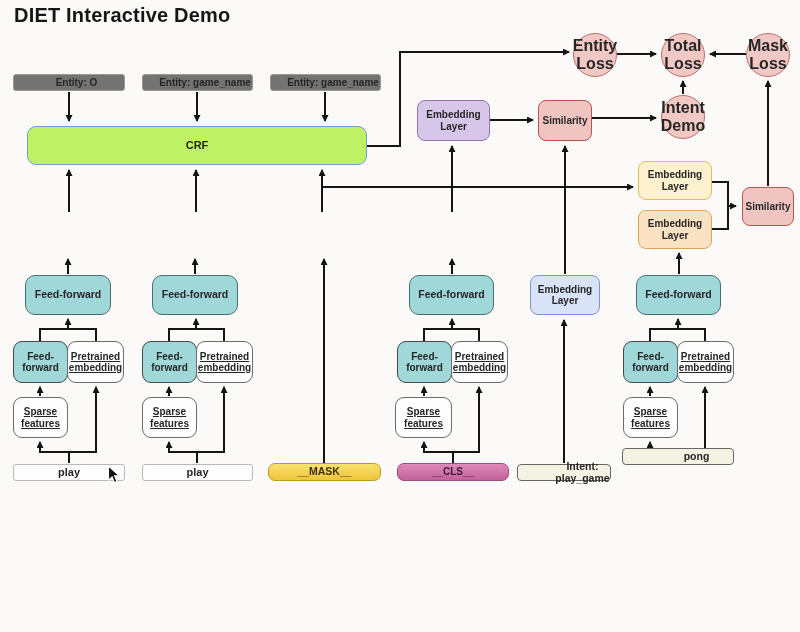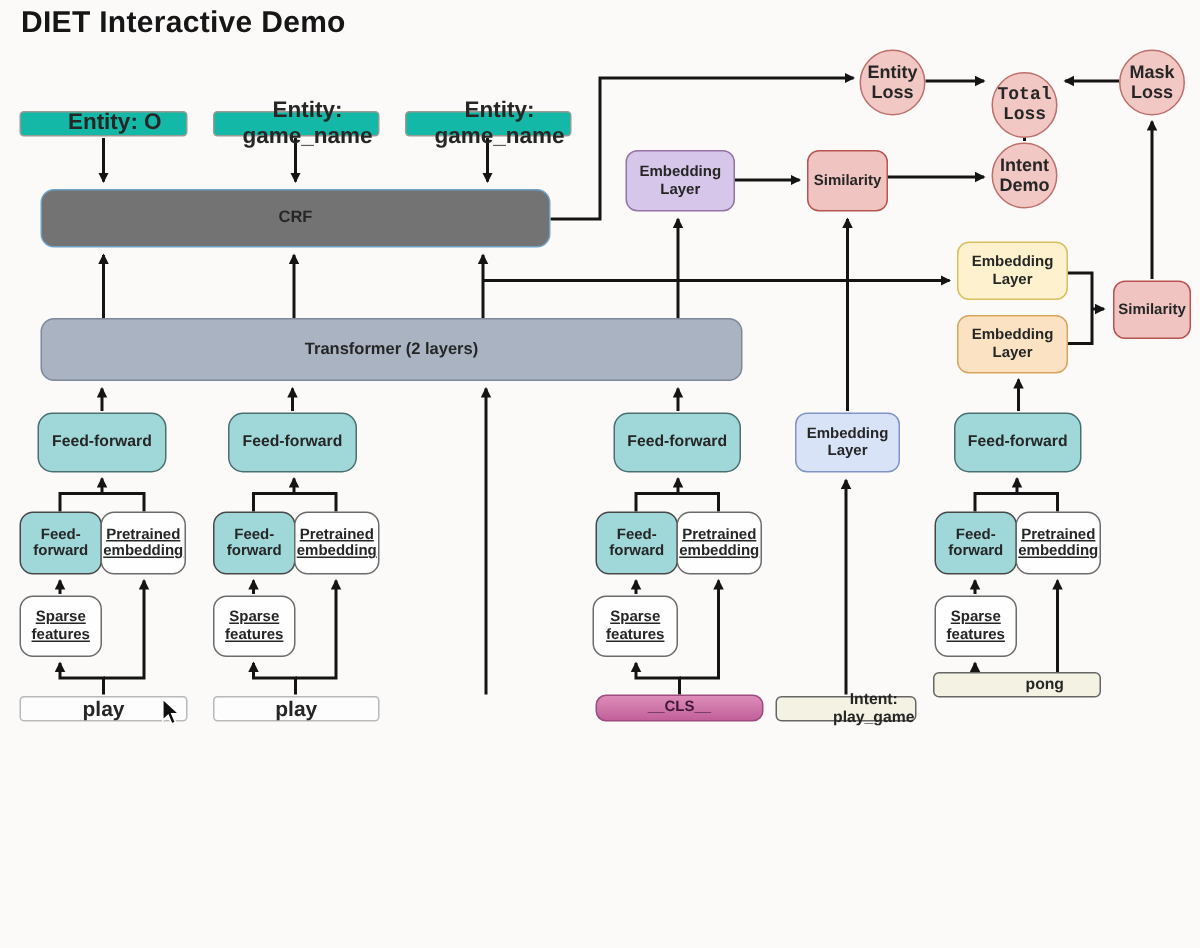--- a/index.html
+++ b/index.html
@@ -2,35 +2,35 @@
 <html><head>
 <meta charset="utf-8">
 <style>
   html,body{margin:0;padding:0;}
   body{background:#fbfaf9;font-family:"Liberation Sans",sans-serif;}
   .canvas{position:relative;width:796px;height:632px;background:#fbfaf9;overflow:hidden;}
   .title{position:absolute;left:14px;top:4px;font-size:20px;font-weight:700;color:#161616;letter-spacing:.2px;}
   svg.wires{position:absolute;left:0;top:0;z-index:1;}
   .n{position:absolute;box-sizing:border-box;display:flex;align-items:center;justify-content:center;
      text-align:center;font-weight:700;color:#262626;z-index:2;line-height:1.12;}
-  .lbl{background:#14b8a6;border:1px solid #9a9a92;border-radius:3px;font-size:15px;height:17px;padding-left:15px;}
+  .lbl{background:#737373;border:1px solid #9a9a92;border-radius:3px;font-size:10px;height:17px;padding-left:15px;}
   .lbl2{background:#f4f2e3;border:1.4px solid #666;border-radius:4px;font-size:10.5px;height:17px;padding-left:37px;}
-  .tokw{background:#fdfdfd;border:1px solid #b9b9b9;border-radius:3px;font-size:14px;height:17px;}
+  .tokw{background:#fdfdfd;border:1px solid #b9b9b9;border-radius:3px;font-size:11px;height:17px;}
   .tokmask{background:linear-gradient(#f9e170,#eec63a);border:1.4px solid #b89b2e;border-radius:7px;
      font-size:10.5px;height:18px;color:#3d3000;}
   .tokcls{background:linear-gradient(#dd8cb9,#c2609a);border:1.4px solid #9c4d7e;border-radius:7px;
      font-size:10px;height:18px;color:#40183a;}
-  .crf{background:#737373;border:1.6px solid #6ea2c8;border-radius:9px;font-size:11px;}
+  .crf{background:#bef264;border:1.6px solid #6ea2c8;border-radius:9px;font-size:11px;}
   .transf{background:#a9b3c1;border:1.6px solid #7d8899;border-radius:9px;font-size:11px;}
   .teal{background:#a0d8da;border:1.6px solid #4a6f71;border-radius:10px;font-size:10.5px;}
   .tealsm{background:#a0d8da;border:1.6px solid #474747;border-radius:9px;font-size:10px;}
   .white{background:#fefefe;border:1.6px solid #6b6b6b;border-radius:9px;font-size:10px;text-decoration:underline;}
   .purple{background:#d6c6e9;border:1.6px solid #9673a6;border-radius:8px;font-size:10px;}
   .pink{background:#f0c5c1;border:1.6px solid #b85450;border-radius:8px;font-size:10px;}
-  .circ{background:#f2c8c4;border:1.6px solid #bd6f6b;border-radius:50%;width:44px;height:44px;font-size:12px;}
+  .circ{background:#f2c8c4;border:1.6px solid #bd6f6b;border-radius:50%;width:44px;height:44px;font-size:16px;}
   .yellow{background:#fdf2cd;border:1.6px solid #d9bf5f;border-radius:8px;font-size:10px;}
   .orange{background:#fae2c3;border:1.6px solid #dba45c;border-radius:8px;font-size:10px;}
   .lblue{background:#d8e3f8;border:1.6px solid #8095c5;border-radius:8px;font-size:10px;}
   .cursor{position:absolute;left:107px;top:465px;z-index:5;}
 </style>
 </head>
 <body>
 
 <div class="canvas">
 
@@ -106,24 +106,23 @@
       <path d="M712 229 H728 V206"></path>
       <path d="M728 206 H736" marker-end="url(#ah)"></path>
     </g>
   </svg>
 
   <div class="n lbl" style="left:13px;top:74px;width:112px;">Entity: O</div>
   <div class="n lbl" style="left:142px;top:74px;width:111px;">Entity: game_name</div>
   <div class="n lbl" style="left:270px;top:74px;width:111px;">Entity: game_name</div>
 
   <div class="n crf" style="left:27px;top:126px;width:340px;height:39px;">CRF</div>
-  <div class="n transf" style="left:27px;top:212px;width:468px;height:42px;">Transformer (2 layers)</div>
 
   <div class="n circ" style="left:573px;top:33px;">Entity Loss</div>
-  <div class="n circ" style="left:661px;top:48px;font-family:Liberation Mono, monospace;">Total Loss</div>
+  <div class="n circ" style="left:661px;top:33px;">Total Loss</div>
   <div class="n circ" style="left:746px;top:33px;">Mask Loss</div>
   <div class="n circ" style="left:661px;top:95px;">Intent Demo</div>
 
   <div class="n purple" style="left:417px;top:100px;width:73px;height:41px;">Embedding Layer</div>
   <div class="n pink" style="left:538px;top:100px;width:54px;height:41px;">Similarity</div>
 
   <div class="n yellow" style="left:638px;top:161px;width:74px;height:39px;">Embedding Layer</div>
   <div class="n orange" style="left:638px;top:210px;width:74px;height:39px;">Embedding Layer</div>
   <div class="n pink" style="left:742px;top:187px;width:52px;height:39px;">Similarity</div>
 
@@ -142,20 +141,21 @@
   <div class="n tealsm" style="left:623px;top:341px;width:55px;height:42px;">Feed-forward</div>
   <div class="n white" style="left:677px;top:341px;width:57px;height:42px;">Pretrained embedding</div>
 
   <div class="n white" style="left:13px;top:397px;width:55px;height:41px;">Sparse features</div>
   <div class="n white" style="left:142px;top:397px;width:55px;height:41px;">Sparse features</div>
   <div class="n white" style="left:395px;top:397px;width:57px;height:41px;">Sparse features</div>
   <div class="n white" style="left:623px;top:397px;width:55px;height:41px;">Sparse features</div>
 
   <div class="n tokw" style="left:13px;top:464px;width:112px;">play</div>
   <div class="n tokw" style="left:142px;top:464px;width:111px;">play</div>
+  <div class="n tokmask" style="left:268px;top:463px;width:113px;">__MASK__</div>
   <div class="n tokcls" style="left:397px;top:463px;width:112px;">__CLS__</div>
   <div class="n lbl2" style="left:517px;top:464px;width:94px;">Intent: play_game</div>
   <div class="n lbl2" style="left:622px;top:448px;width:112px;">pong</div>
 
   <div class="cursor">
     <svg width="14" height="20" viewBox="0 0 14 20">
       <path d="M1.5 1 L1.5 15.2 L5.1 11.9 L7.4 17.6 L10 16.5 L7.6 10.9 L12.4 10.9 Z" fill="#101010" stroke="#ffffff" stroke-width="1.1"></path>
     </svg>
   </div>
 

